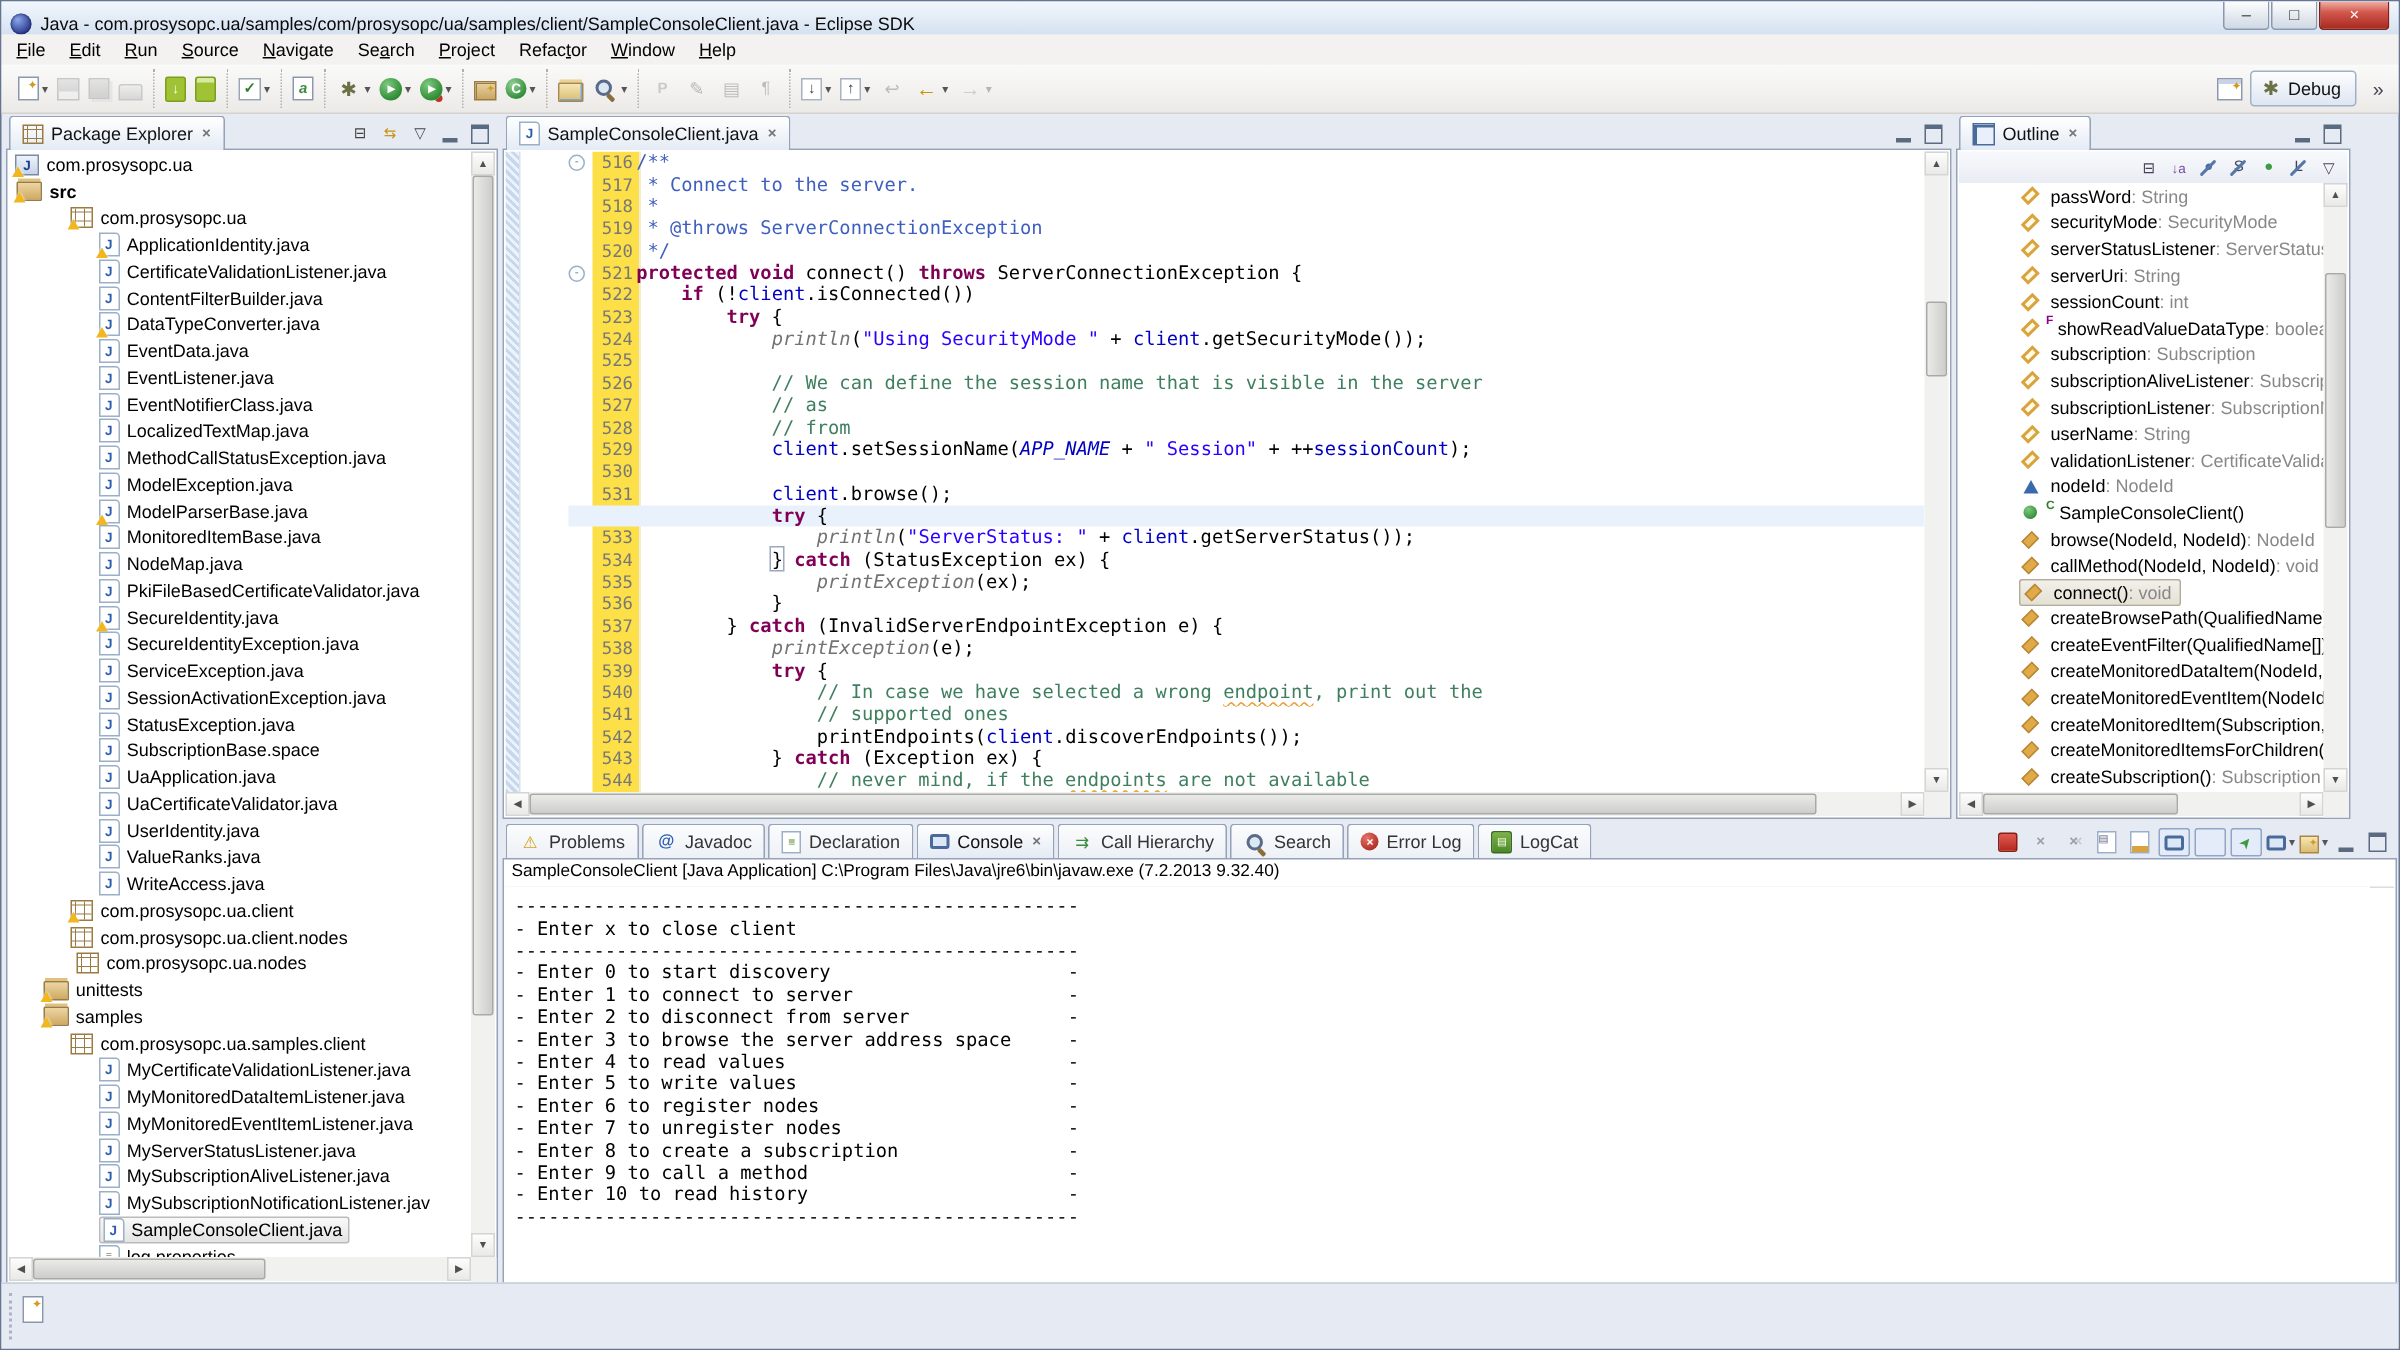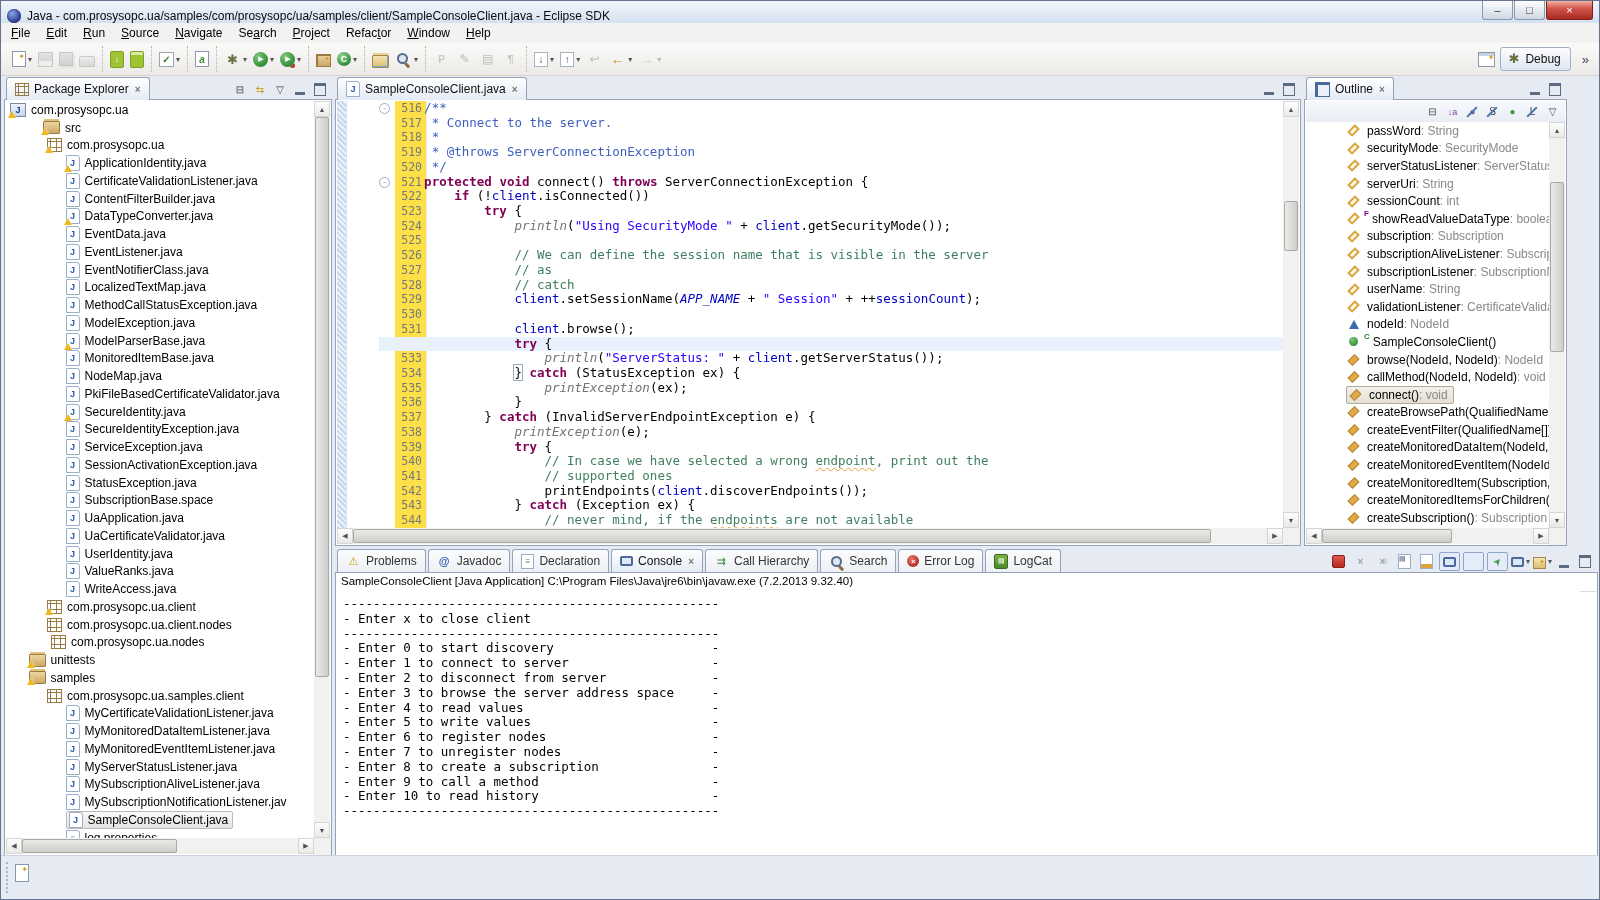--- a/index.html
+++ b/index.html
@@ -337,21 +337,21 @@
             <span class="wmax"></span>
           </div>
         </div>
     </div>
     <div class="vbody">
       <div class="tree" id="pkgTree">
           <div class="trow" style="padding-left: 4px;">
             <span class="ti ti-project">J<span class="warnov"></span></span>
             <span>com.prosysopc.ua</span>
           </div>
-          <div class="trow" style="padding-left: 37px;">
+          <div class="trow" style="padding-left: 5px; font-weight: bold;">
             <span class="ti ti-srcfolder">
               <span class="warnov"></span>
             </span>
             <span>src</span>
           </div>
           <div class="trow" style="padding-left: 41px;">
             <span class="ti ti-package">
               <span class="warnov"></span>
             </span>
             <span>com.prosysopc.ua</span>
@@ -591,21 +591,21 @@
             <div class="cline"><span class="jdoc">     *</span></div>
             <div class="cline"><span class="jdoc">     * @throws ServerConnectionException</span></div>
             <div class="cline"><span class="jdoc">     */</span></div>
             <div class="cline"><span class="foldmark">-</span><span class="pl">    </span><span class="kw">protected</span><span class="pl"> </span><span class="kw">void</span><span class="pl"> connect() </span><span class="kw">throws</span><span class="pl"> ServerConnectionException {</span></div>
             <div class="cline"><span class="pl">        </span><span class="kw">if</span><span class="pl"> (!</span><span class="fld">client</span><span class="pl">.isConnected())</span></div>
             <div class="cline"><span class="pl">            </span><span class="kw">try</span><span class="pl"> {</span></div>
             <div class="cline"><span class="pl">                </span><span class="smt">println</span><span class="pl">(</span><span class="str">"Using SecurityMode "</span><span class="pl"> + </span><span class="fld">client</span><span class="pl">.getSecurityMode());</span></div>
             <div class="cline"></div>
             <div class="cline"><span class="cmt">                // We can define the session name that is visible in the server</span></div>
             <div class="cline"><span class="cmt">                // as</span></div>
-            <div class="cline"><span class="cmt">                // catch</span></div>
+            <div class="cline"><span class="cmt">                // from</span></div>
             <div class="cline"><span class="pl">                </span><span class="fld">client</span><span class="pl">.setSessionName(</span><span class="sfld">APP_NAME</span><span class="pl"> + </span><span class="str">" Session"</span><span class="pl"> + ++</span><span class="fld">sessionCount</span><span class="pl">);</span></div>
             <div class="cline"></div>
             <div class="cline"><span class="pl">                </span><span class="fld">client</span><span class="pl">.browse();</span></div>
             <div class="cline hl"><span class="pl">                </span><span class="kw">try</span><span class="pl"> {</span></div>
             <div class="cline"><span class="pl">                    </span><span class="smt">println</span><span class="pl">(</span><span class="str">"ServerStatus: "</span><span class="pl"> + </span><span class="fld">client</span><span class="pl">.getServerStatus());</span></div>
             <div class="cline"><span class="pl">                </span><span class="brc">}</span><span class="pl"> </span><span class="kw">catch</span><span class="pl"> (StatusException ex) {</span></div>
             <div class="cline"><span class="pl">                    </span><span class="smt">printException</span><span class="pl">(ex);</span></div>
             <div class="cline"><span class="pl">                }</span></div>
             <div class="cline"><span class="pl">            } </span><span class="kw">catch</span><span class="pl"> (InvalidServerEndpointException e) {</span></div>
             <div class="cline"><span class="pl">                </span><span class="smt">printException</span><span class="pl">(e);</span></div>

